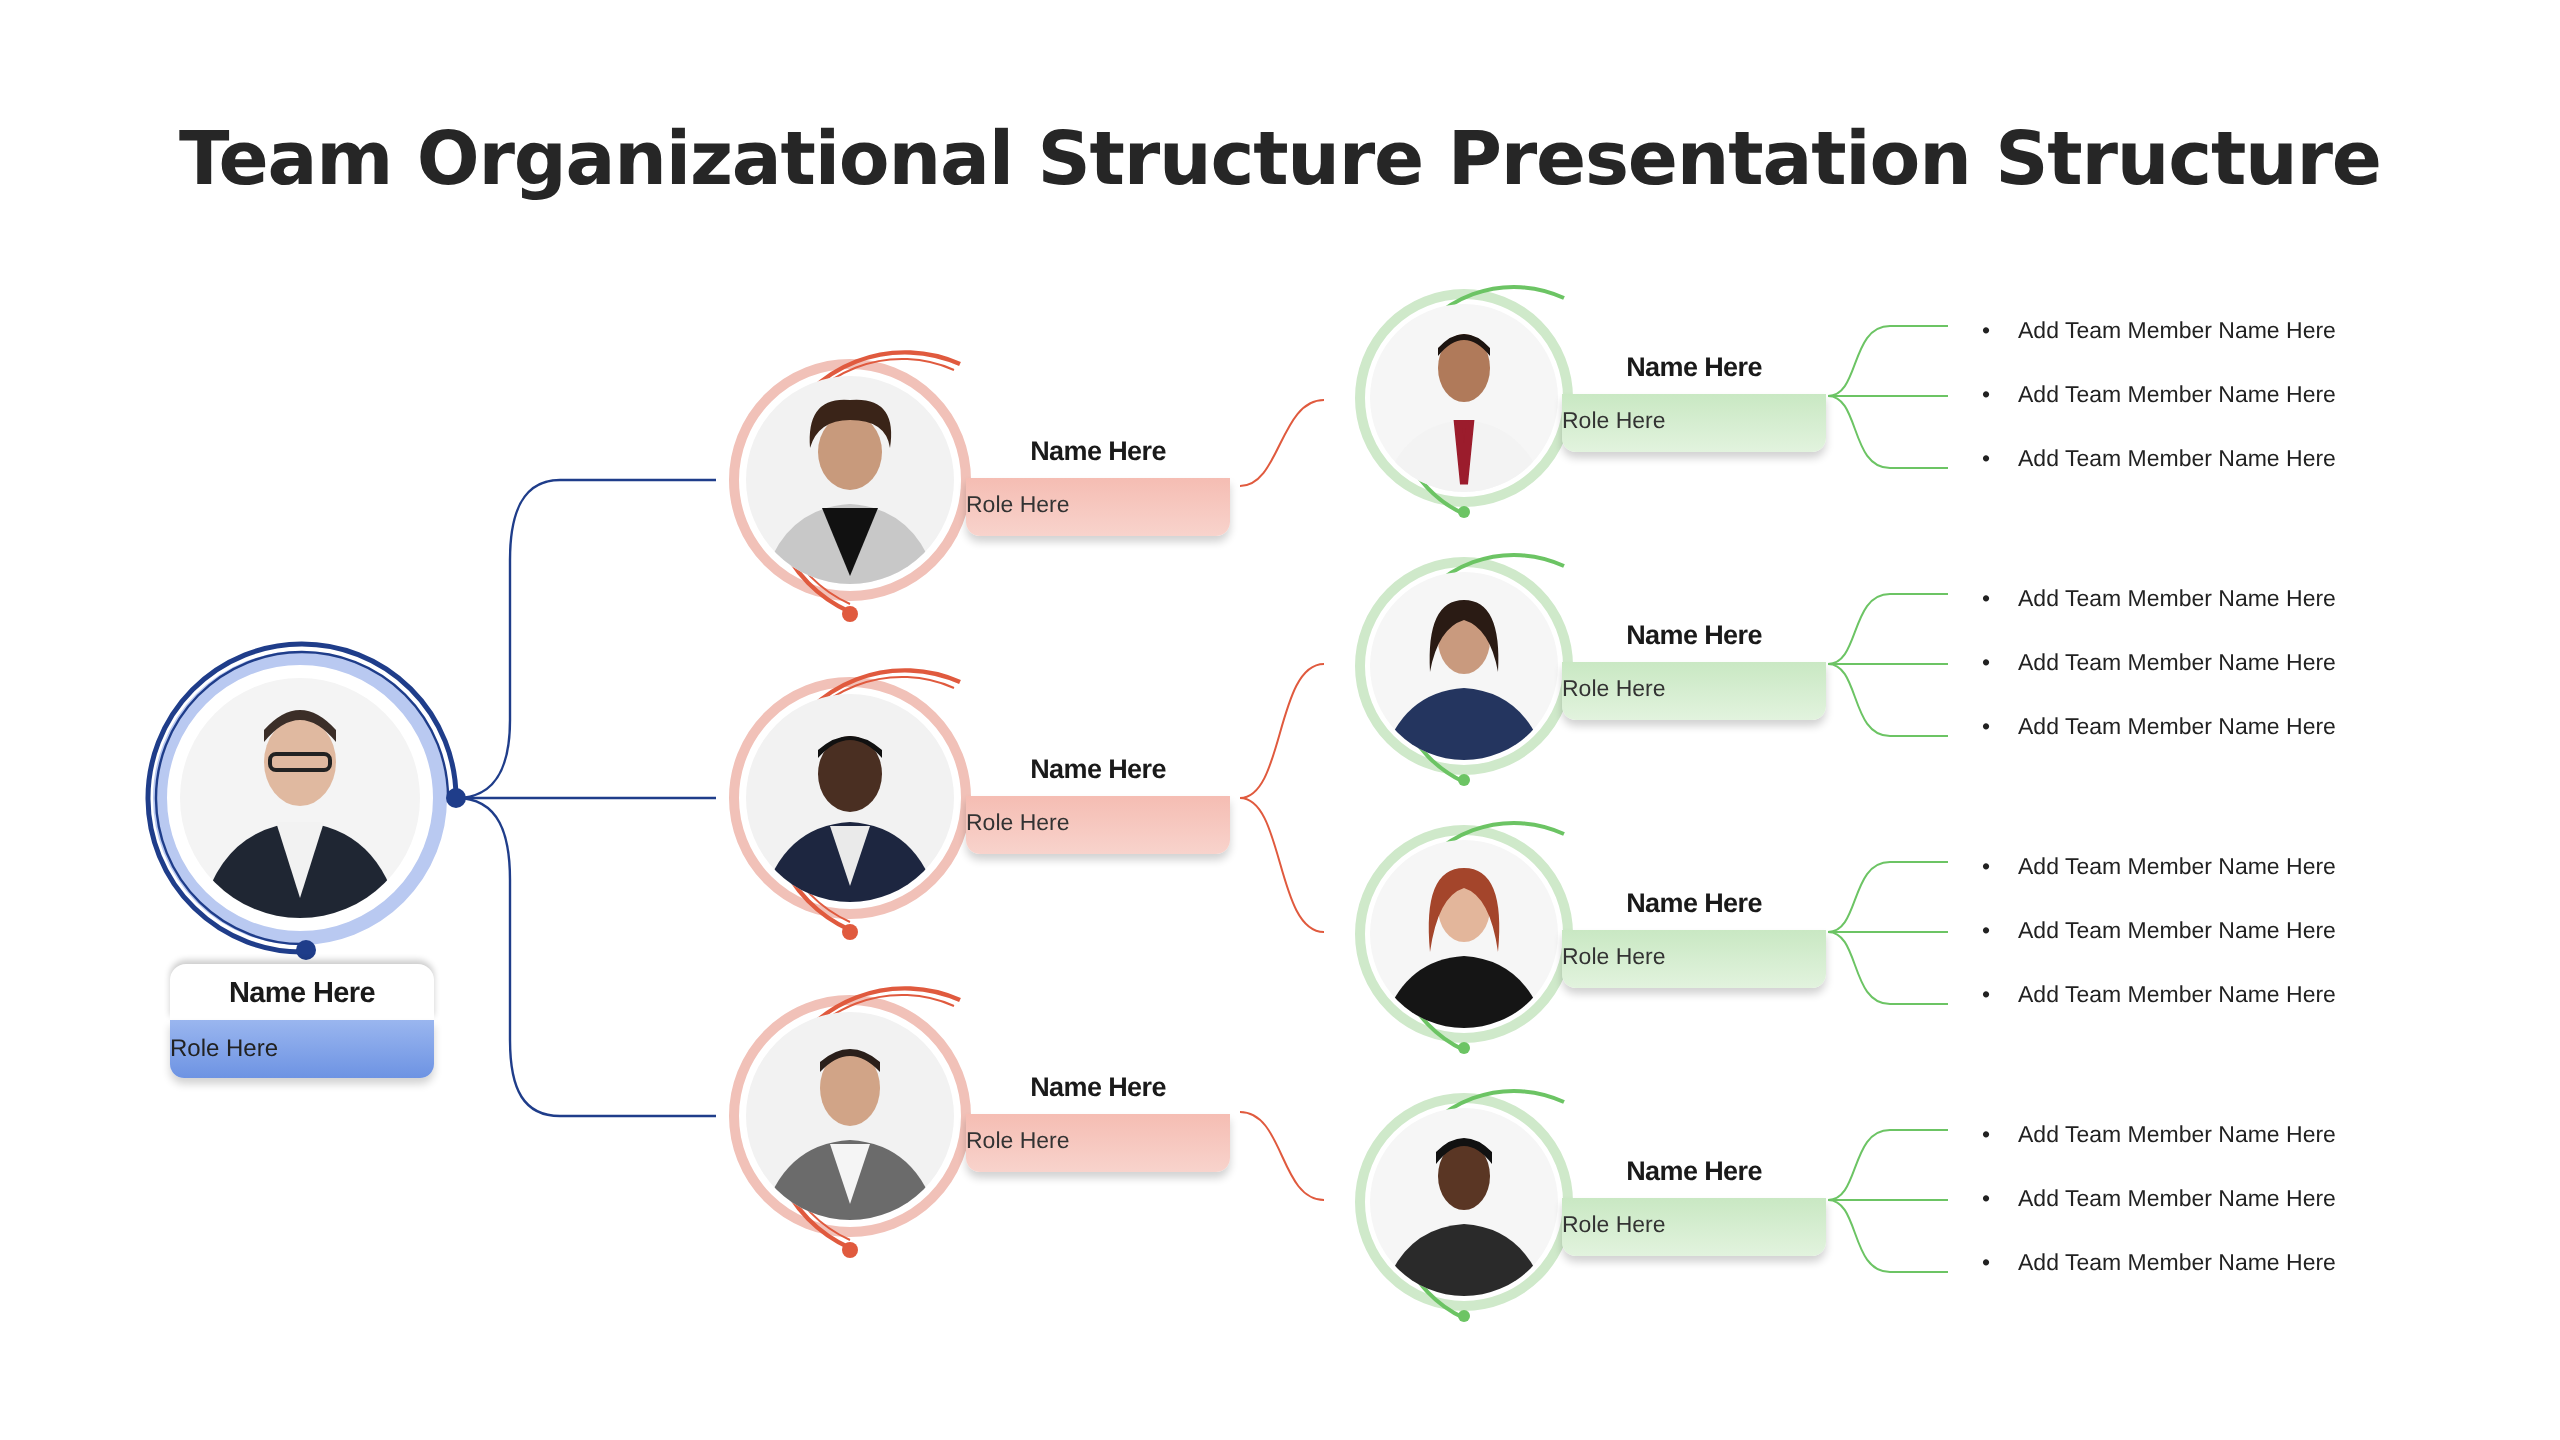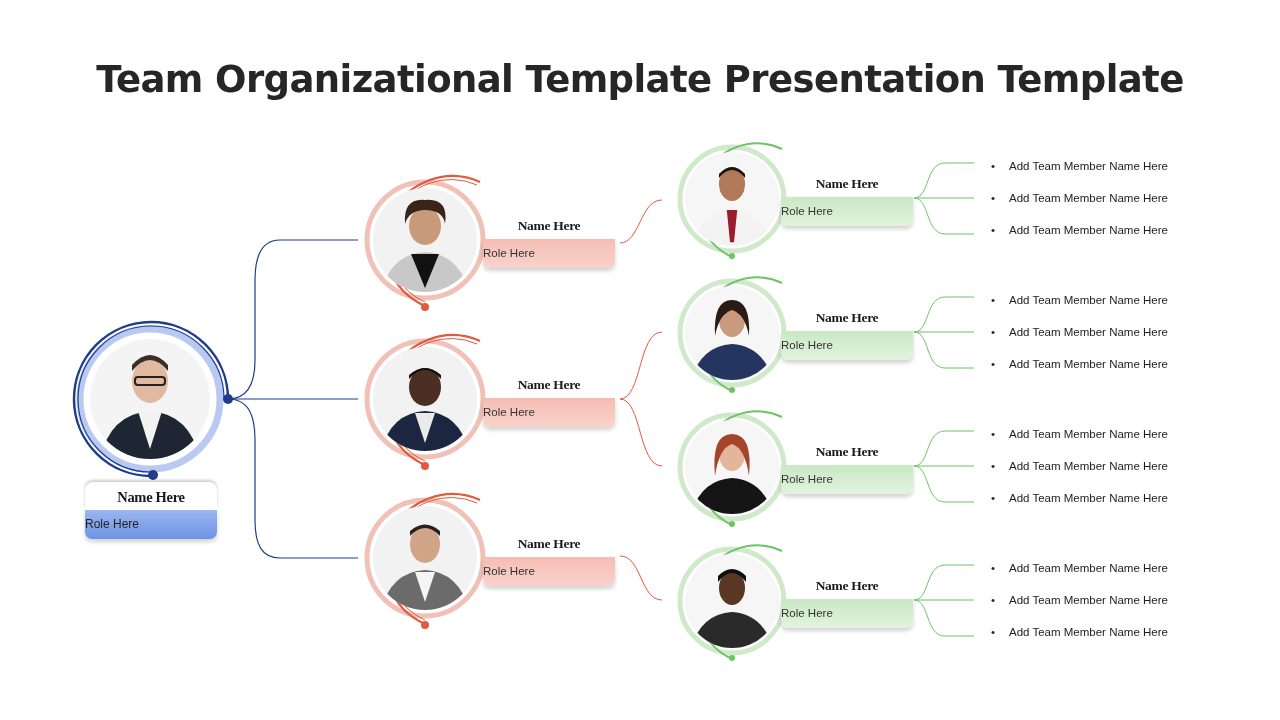--- a/index.html
+++ b/index.html
@@ -1,33 +1,33 @@
 <!DOCTYPE html>
 <html><head>
 <meta charset="utf-8">
 <style>
   html, body { margin:0; padding:0; }
   body { width:1280px; height:720px; background:#ffffff; position:relative; overflow:hidden; font-family:"Liberation Sans", sans-serif; }
   .title { position:absolute; left:0; top:58px; width:1280px; text-align:center; font-family:"DejaVu Sans", sans-serif; font-weight:bold; font-size:37px; color:#262626; letter-spacing:-0.6px; }
   svg.lines { position:absolute; left:0; top:0; }
   .photo { position:absolute; border-radius:50%; overflow:hidden; }
   .avatar-fig { position:absolute; left:0; top:0; width:100%; height:100%; }
-  .name { position:absolute; font-family:Liberation Serif, serif; font-weight:bold; font-size:13.5px; color:#1a1a1a; text-align:center; letter-spacing:-0.3px; }
+  .name { position:absolute; font-family:Liberation Sans, sans-serif; font-weight:bold; font-size:13.5px; color:#1a1a1a; text-align:center; letter-spacing:-0.3px; }
   .role { position:absolute; font-size:11.5px; color:#333; border-radius:0 0 7px 7px; box-shadow:0 3px 4px rgba(0,0,0,0.18); }
   .role.red { background:linear-gradient(#f5bdb3,#f8d3cc); }
   .role.green { background:linear-gradient(#c9e8c3,#e2f3de); }
   .role.blue { background:linear-gradient(#9ab6ef,#6d93e3); color:#222; }
   .namebox-blue { position:absolute; background:#fff; border-radius:8px 8px 0 0; box-shadow:0 -2px 3px rgba(0,0,0,0.2); }
   .member { position:absolute; font-size:11.5px; color:#222; }
   .member .dot { position:absolute; left:-18px; top:0; }
 </style>
 </head>
 <body>
 
-<div class="title">Team Organizational Template Presentation Template</div>
+<div class="title">Team Organizational Structure Presentation Structure</div>
 
 <svg class="lines" width="1280" height="720">
 
   <g fill="none" stroke="#1f3d8a" stroke-width="1.2">
     <path d="M228 399 C250 399 255 380 255 360 L255 280 C255 255 262 240 280 240 L358 240"></path>
     <path d="M228 399 L358 399"></path>
     <path d="M228 399 C250 399 255 418 255 440 L255 520 C255 545 262 558 280 558 L358 558"></path>
   </g>
 
   <circle cx="150" cy="399" r="70" fill="#fff" stroke="#b9c9f1" stroke-width="7"></circle>

